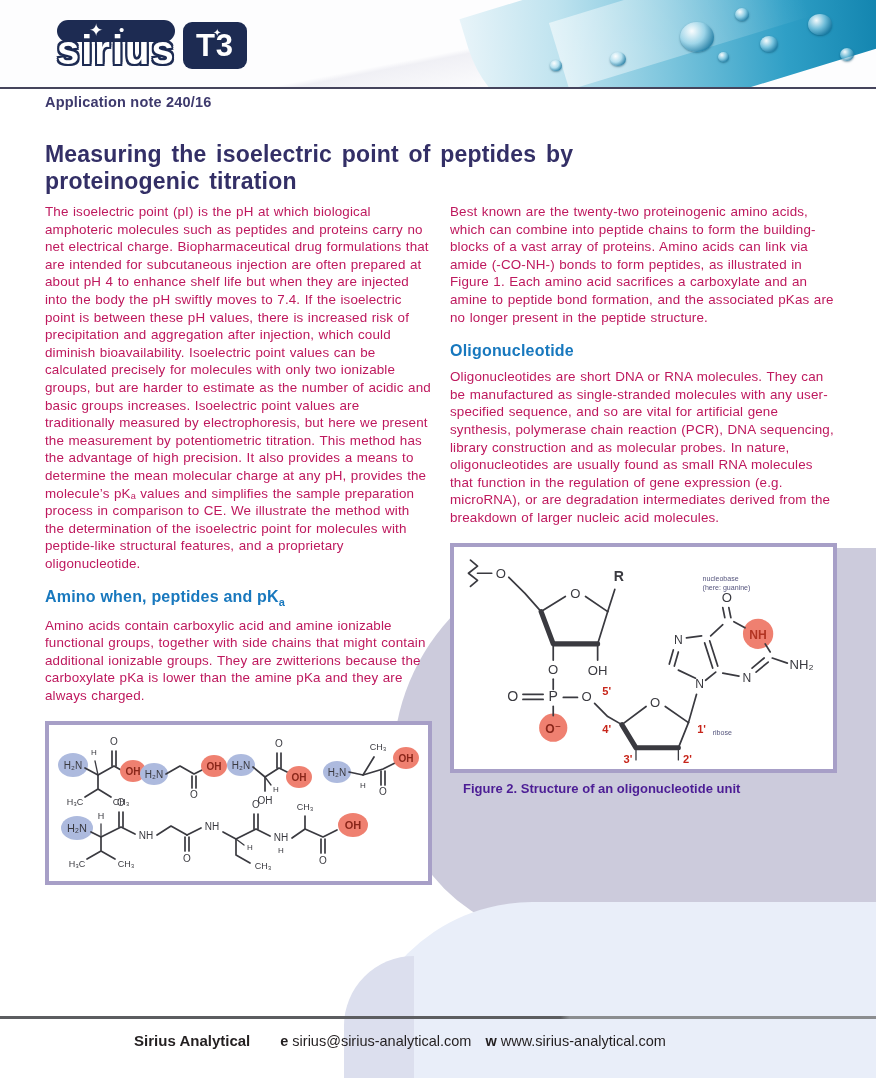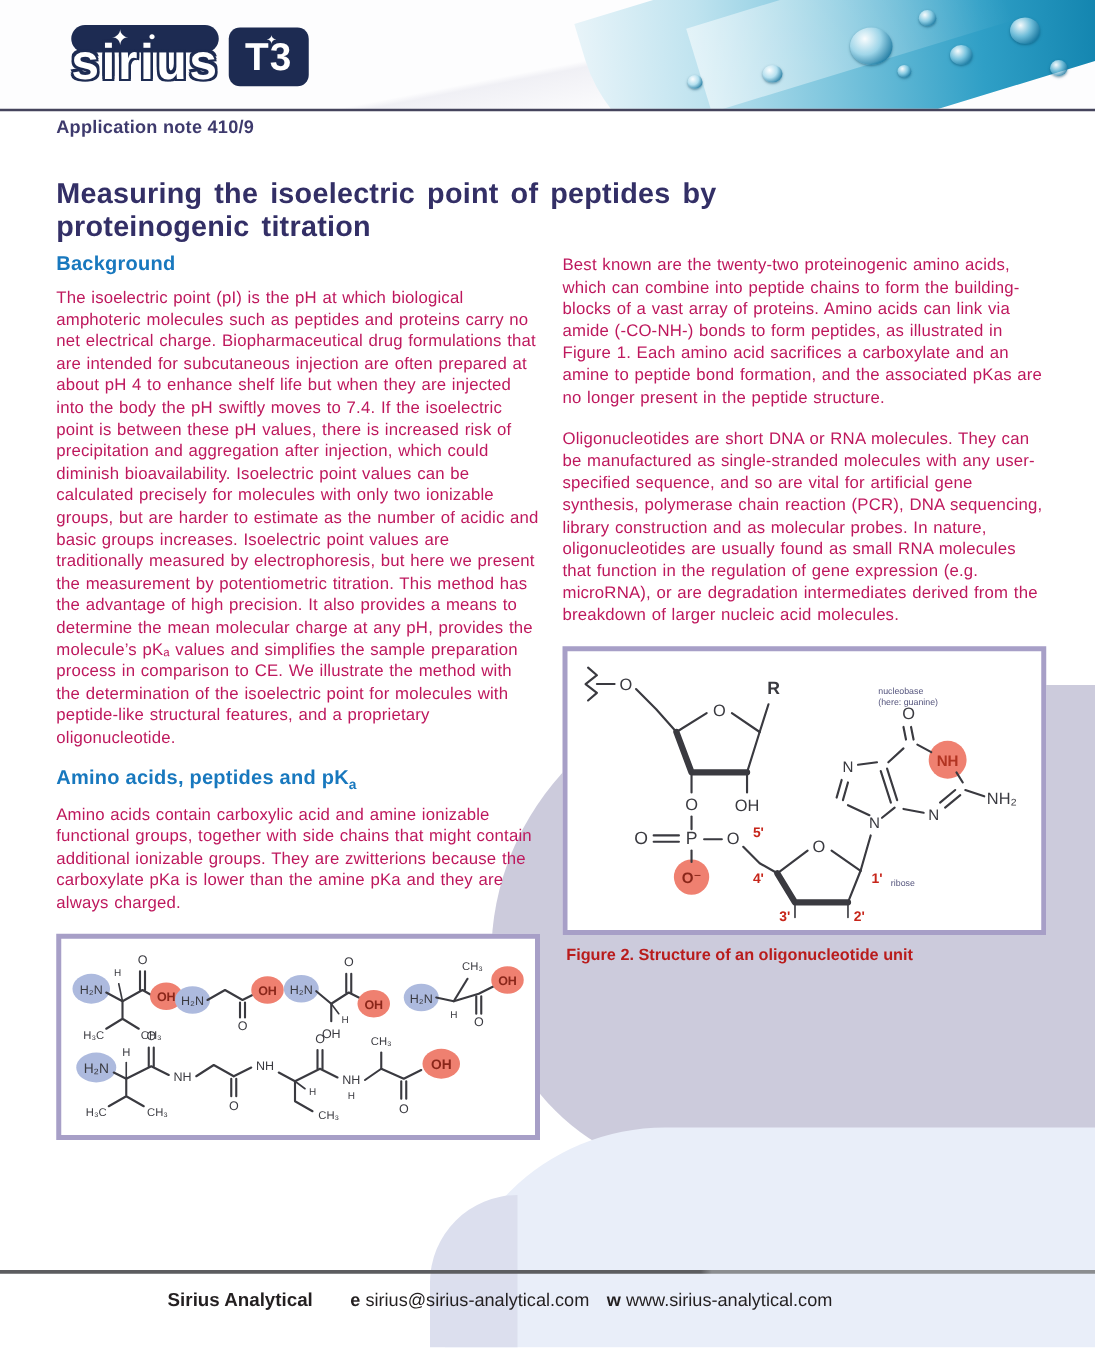--- a/index.html
+++ b/index.html
@@ -43,21 +43,21 @@
     font-size:23px;font-weight:bold;line-height:27px;color:#332f66;word-spacing:3px;letter-spacing:.2px;}
   
   .col{position:absolute;top:203px;width:387px;z-index:2;}
   .col-left{left:45px;}
   .col-right{left:450px;}
   .sec-heading{font-size:16px;font-weight:bold;color:#1878be;margin:0 0 8px 0;letter-spacing:.2px;}
   .sec-heading sub{font-size:11px;}
   .body-text{font-size:13.4px;line-height:17.6px;color:#be185d;margin:0 0 16px 0;letter-spacing:.15px;word-spacing:.6px;}
   
   .figure-box{border:4px solid #a79fc7;background:#ffffff;margin:2px 0 8px 0;}
-  .fig-caption{font-size:13px;font-weight:bold;line-height:16.5px;color:#b91c1c;margin:2px 0 0 3px;}
+  .fig-caption{font-size:13px;font-weight:bold;line-height:16.5px;color:#4c1d95;margin:2px 0 0 13px;}
   svg .bond{stroke:#3a3a40;stroke-width:1.7;fill:none;stroke-linecap:round;stroke-linejoin:round;}
   svg .bold{stroke-width:5;}
   svg .thin{stroke-width:1.3;}
   svg text{fill:#3a3a40;font-family:"Liberation Sans","DejaVu Sans",sans-serif;}
   svg .hl-b{fill:#adbade;}
   svg .hl-r{fill:#ef8070;}
   svg .t-red{fill:#8a261a;font-weight:bold;}
   svg .t-dkred{fill:#b23422;font-weight:bold;}
   svg .prime{fill:#c7251a;font-weight:bold;}
   svg .t-note{fill:#55557d;}
@@ -96,29 +96,28 @@
       <span class="logo-dot">•</span>
     </div>
     <div class="logo-word">sirius</div>
     <div class="logo-badge">
       <span>T3</span>
       <span class="badge-star">✦</span>
     </div>
   </div>
 </div>
 <div class="header-rule"></div>
-<div class="app-note">Application note 410/9</div>
+<div class="app-note">Application note 240/16</div>
 
 <h1 class="page-title">Measuring the isoelectric point of peptides by proteinogenic titration</h1>
 
 <div class="col col-left">
-  <h2 class="sec-heading">Background</h2>
   <p class="body-text">The isoelectric point (pI) is the pH at which biological amphoteric molecules such as peptides and proteins carry no net electrical charge. Biopharmaceutical drug formulations that are intended for subcutaneous injection are often prepared at about pH 4 to enhance shelf life but when they are injected into the body the pH swiftly moves to 7.4. If the isoelectric point is between these pH values, there is increased risk of precipitation and aggregation after injection, which could diminish bioavailability. Isoelectric point values can be calculated precisely for molecules with only two ionizable groups, but are harder to estimate as the number of acidic and basic groups increases. Isoelectric point values are traditionally measured by electrophoresis, but here we present the measurement by potentiometric titration. This method has the advantage of high precision. It also provides a means to determine the mean molecular charge at any pH, provides the molecule’s pKₐ values and simplifies the sample preparation process in comparison to CE. We illustrate the method with the determination of the isoelectric point for molecules with peptide-like structural features, and a proprietary oligonucleotide.</p>
 
-  <h2 class="sec-heading"><span>Amino acids, peptides and pK</span><sub>a</sub></h2>
+  <h2 class="sec-heading"><span>Amino when, peptides and pK</span><sub>a</sub></h2>
   <p class="body-text">Amino acids contain carboxylic acid and amine ionizable functional groups, together with side chains that might contain additional ionizable groups. They are zwitterions because the carboxylate pKa is lower than the amine pKa and they are always charged.</p>
 
   <div class="figure-box">
     <svg width="375" height="152" viewBox="0 0 371 152">
 
       <ellipse class="hl-b" cx="22" cy="40" rx="15" ry="12"></ellipse>
       <text class="mid" x="22" y="44" font-size="10">H₂N</text>
       <path class="bond" d="M34,43 L47,50 L63,41 L70,45"></path>
       <path class="bond thin" d="M47,50 L44,36"></path>
       <text class="mid" x="43" y="30" font-size="8">H</text>
@@ -193,20 +192,21 @@
       <text class="mid" x="272" y="139" font-size="10">O</text>
       <ellipse class="hl-r" cx="302" cy="100" rx="15" ry="12"></ellipse>
       <text class="mid t-red" x="302" y="104" font-size="11">OH</text>
     </svg>
   </div>
 </div>
 
 <div class="col col-right">
   <p class="body-text">Best known are the twenty-two proteinogenic amino acids, which can combine into peptide chains to form the building-blocks of a vast array of proteins. Amino acids can link via amide (-CO-NH-) bonds to form peptides, as illustrated in Figure 1. Each amino acid sacrifices a carboxylate and an amine to peptide bond formation, and the associated pKas are no longer present in the peptide structure.</p>
 
+  <h2 class="sec-heading">Oligonucleotide</h2>
   <p class="body-text">Oligonucleotides are short DNA or RNA molecules. They can be manufactured as single-stranded molecules with any user-specified sequence, and so are vital for artificial gene synthesis, polymerase chain reaction (PCR), DNA sequencing, library construction and as molecular probes. In nature, oligonucleotides are usually found as small RNA molecules that function in the regulation of gene expression (e.g. microRNA), or are degradation intermediates derived from the breakdown of larger nucleic acid molecules.</p>
 
   <div class="figure-box">
     <svg width="367" height="218" viewBox="0 0 363 216">
 
       <path class="bond" d="M16,13 L23,19 L14,26 L23,33 L16,39" stroke-width="2"></path>
       <path class="bond" d="M23,26 L37,26"></path>
       <text class="mid" x="46" y="31" font-size="13">O</text>
       <path class="bond" d="M54,30 L70,46 L86,64"></path>
 

